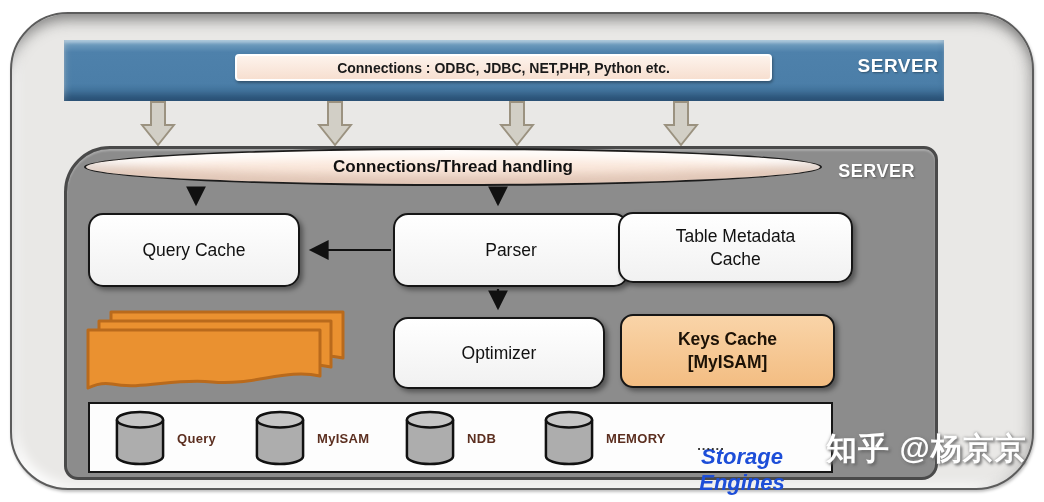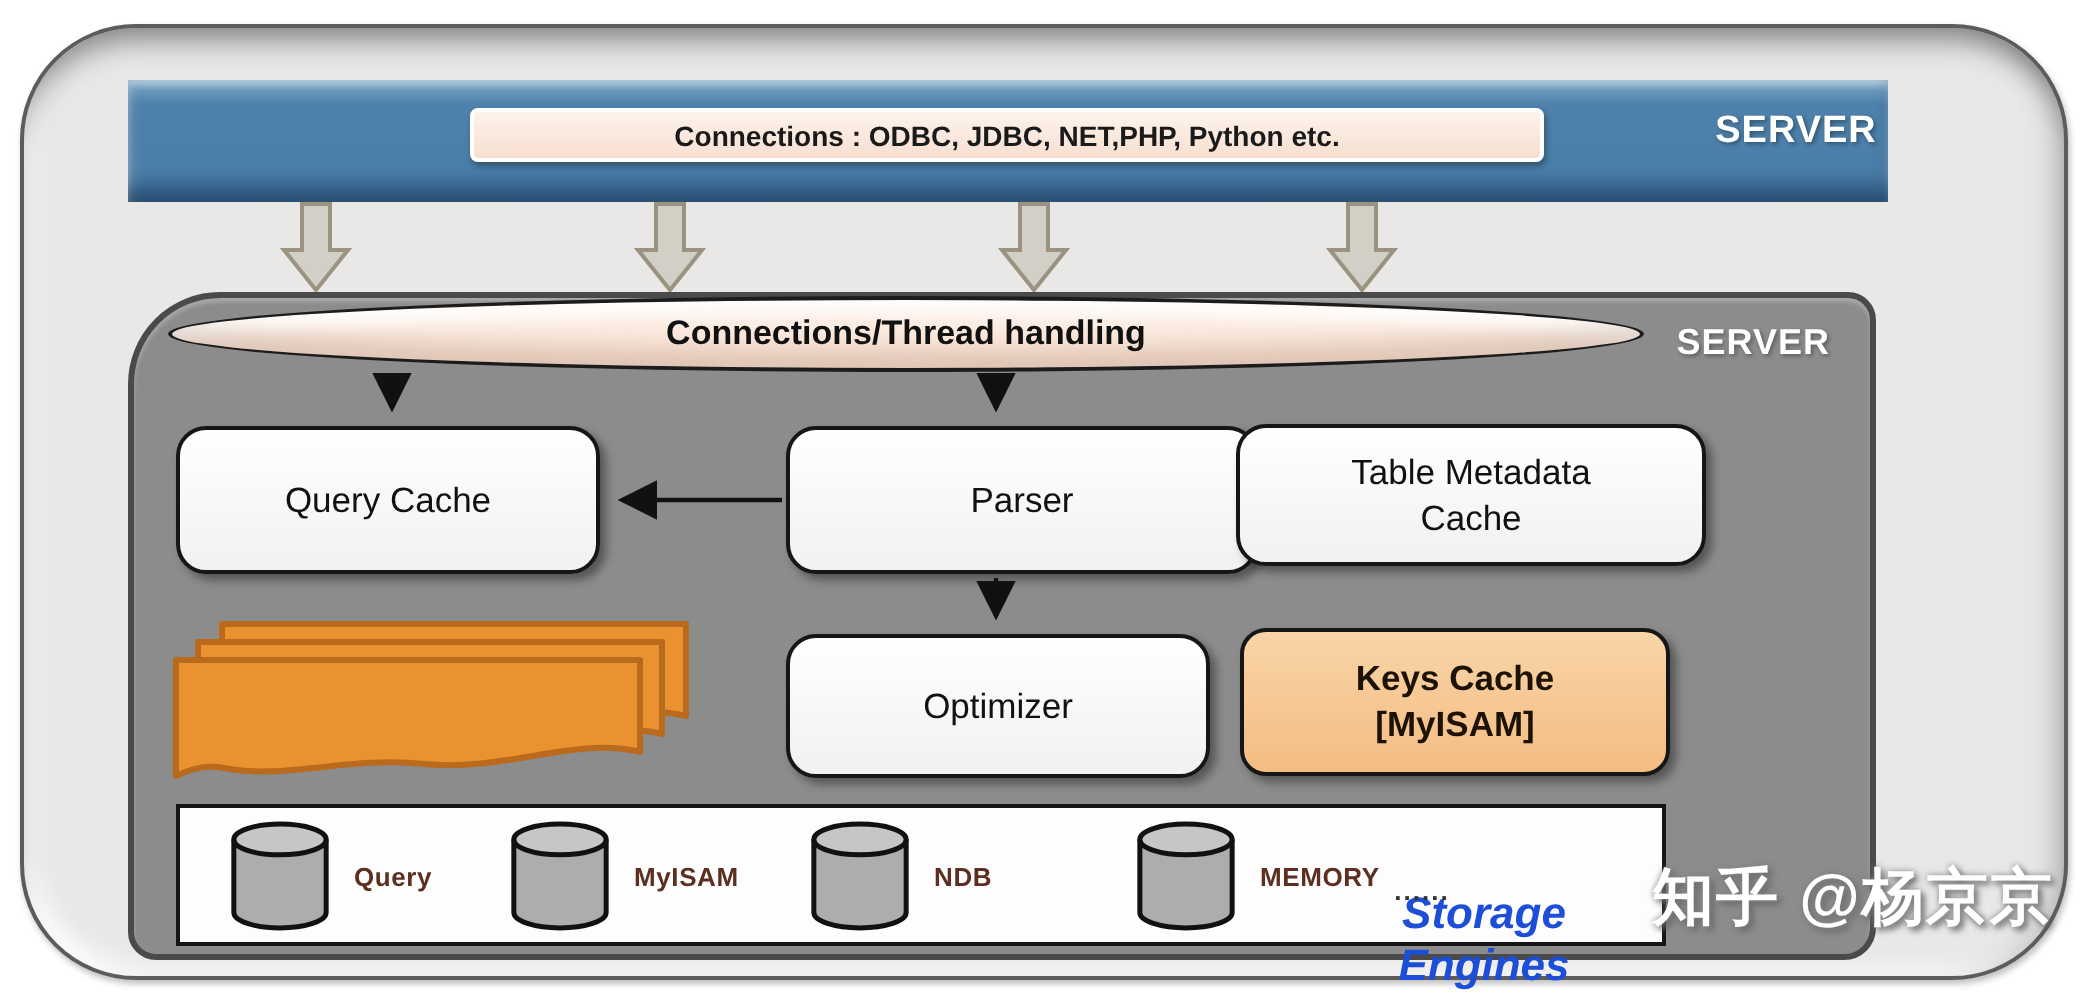--- a/index.html
+++ b/index.html
@@ -87,21 +87,21 @@
     position:absolute; left:100px; top:334px; width:210px; text-align:center;
     font-size:17px; font-weight:bold; color:#241403; line-height:1.35;
   }
 
   .engines-panel {
     position:absolute; left:88px; top:402px; width:745px; height:71px;
     background:#fdfdfd; border:2px solid #161616;
   }
   .engine-item { position:absolute; top:6px; display:flex; align-items:center; }
   .engine-item .label { margin-left:12px; font-size:13px; font-weight:bold; color:#5c2f20; letter-spacing:.3px; }
-  .engine-0 { left:25px; } .engine-1 { left:165px; } .engine-2 { left:315px; } .engine-3 { left:454px;margin-left:24px; }
+  .engine-0 { left:25px; } .engine-1 { left:165px; } .engine-2 { left:315px; } .engine-3 { left:454px; }
   .engines-title {
     position:absolute; left:566px; top:5px; width:172px; text-align:center;
     font-size:22px; font-weight:bold; font-style:italic; color:#1d4ed8;margin-top:35px;
   }
   .engines-dots {
     position:absolute; left:566px; top:34px; width:110px; text-align:center;
     font-size:13px; font-weight:bold; color:#333; letter-spacing:1px;
   }
 
   .watermark {

